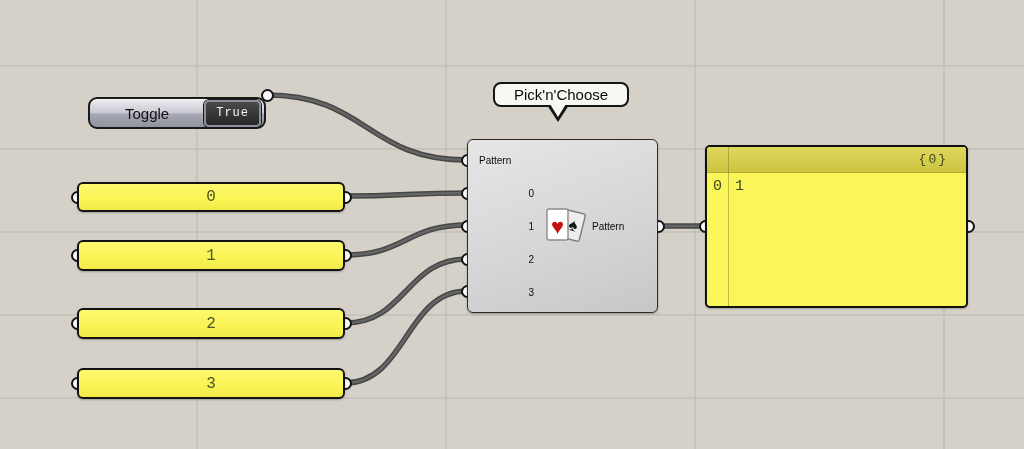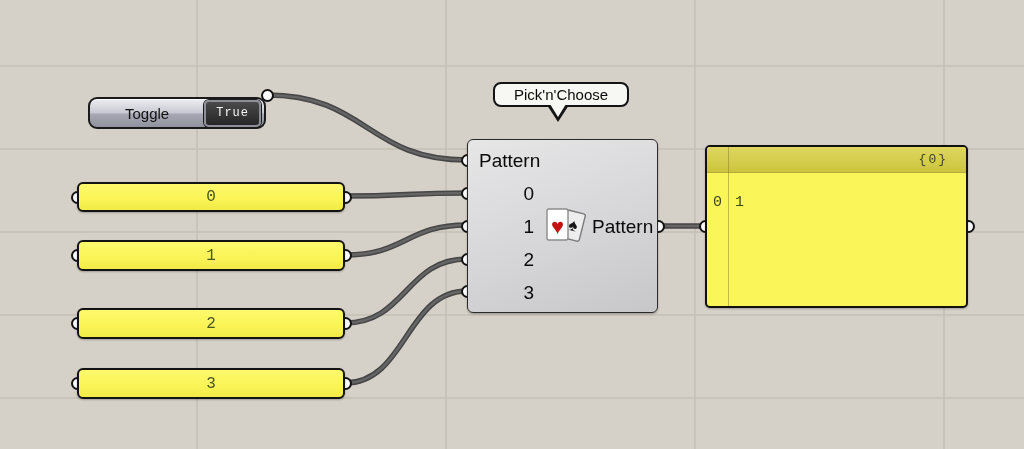--- a/index.html
+++ b/index.html
@@ -48,21 +48,21 @@
   }
 
   
   .component {
     position:absolute; left:467px; top:139px; width:191px; height:174px;
     box-sizing:border-box; z-index:2;
     background:linear-gradient(160deg,#e6e6e7 0%, #d6d6d8 55%, #c7c7ca 100%);
     border:1.5px solid #2b2b2b; border-radius:6px;
     box-shadow:0 1px 2px rgba(0,0,0,.3);
   }
-  .comp-text { position:absolute; font-size:19px; color:#0a0a0a; line-height:18px; }
+  .comp-text { position:absolute; font-size:10px; color:#0a0a0a; line-height:18px; }
   .comp-num { left:0; width:66px; text-align:right; }
   .comp-icon { position:absolute; left:76px; top:66px; width:42px; height:42px; }
   .nameplate {
     position:absolute; left:493px; top:82px; z-index:3;
     background:#f7f7f4; border:2px solid #141414; border-radius:8px;
     padding:2px 19px; font-size:15px; color:#0a0a0a; white-space:nowrap;
   }
   .np-tri-outer {
     position:absolute; left:52px; bottom:-17px; width:0; height:0;
     border-left:11px solid transparent; border-right:11px solid transparent;
@@ -86,21 +86,21 @@
     height:26px; line-height:26px; box-sizing:border-box;
     background:linear-gradient(#ded75f,#ccc43e);
     border-bottom:1px solid #b3ab38; border-radius:3px 3px 0 0;
     text-align:right; padding-right:18px;
     font-size:13px; letter-spacing:2px; color:#3c481c;
   }
   .out-divider {
     position:absolute; left:21px; top:0; bottom:0; width:1px;
     background:rgba(125,118,35,.45);
   }
-  .out-row { position:absolute; left:0; top:31px; font-size:15px; color:#3b471c;margin-top:16px; }
+  .out-row { position:absolute; left:0; top:31px; font-size:15px; color:#3b471c; }
   .out-index { display:inline-block; width:21px; text-align:center; }
   .out-value { padding-left:7px; }
 </style>
 </head>
 <body>
 
 <div id="canvas">
 
   <svg id="bg-svg" width="1024" height="449" viewBox="0 0 1024 449">
     <g>

